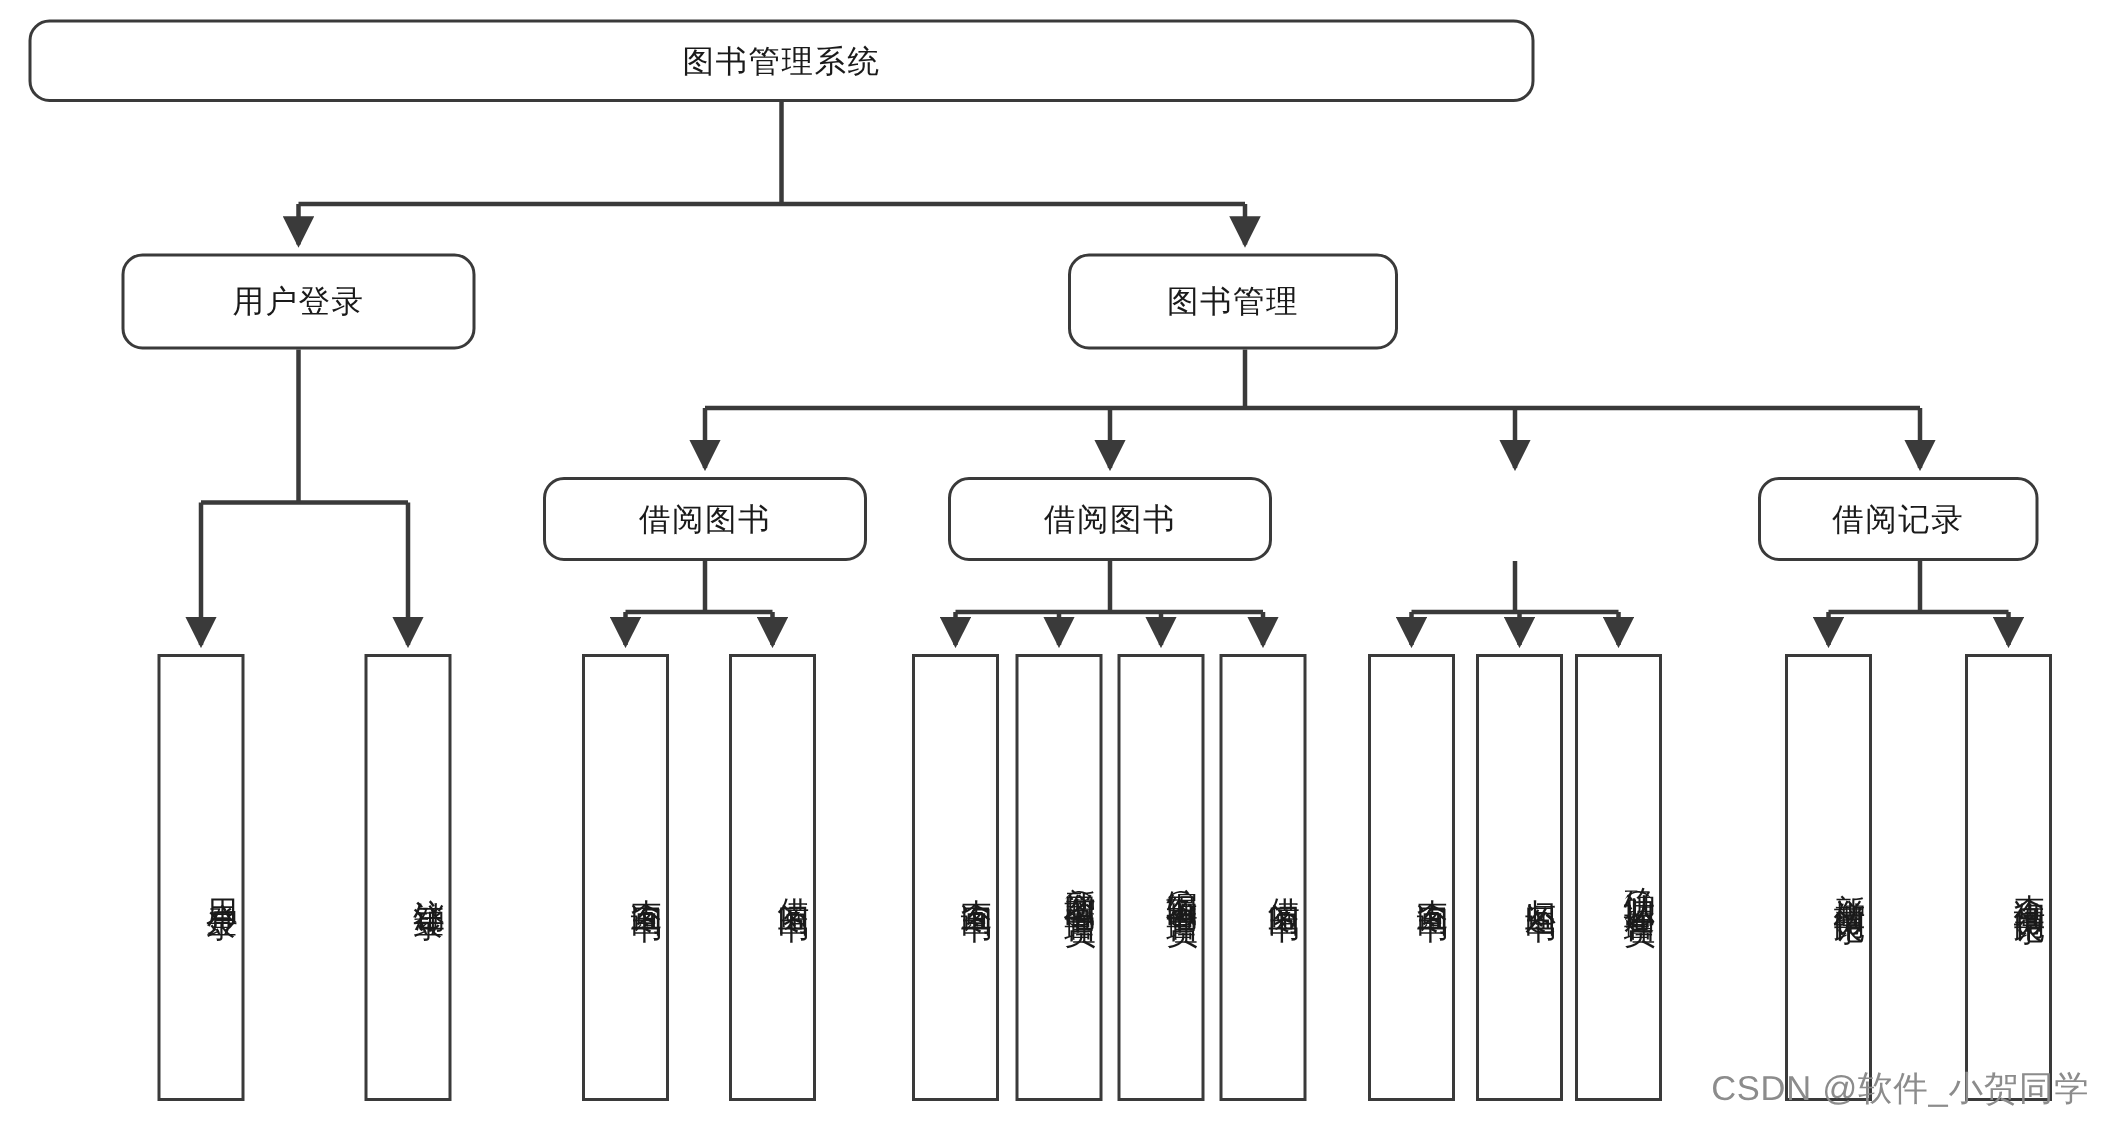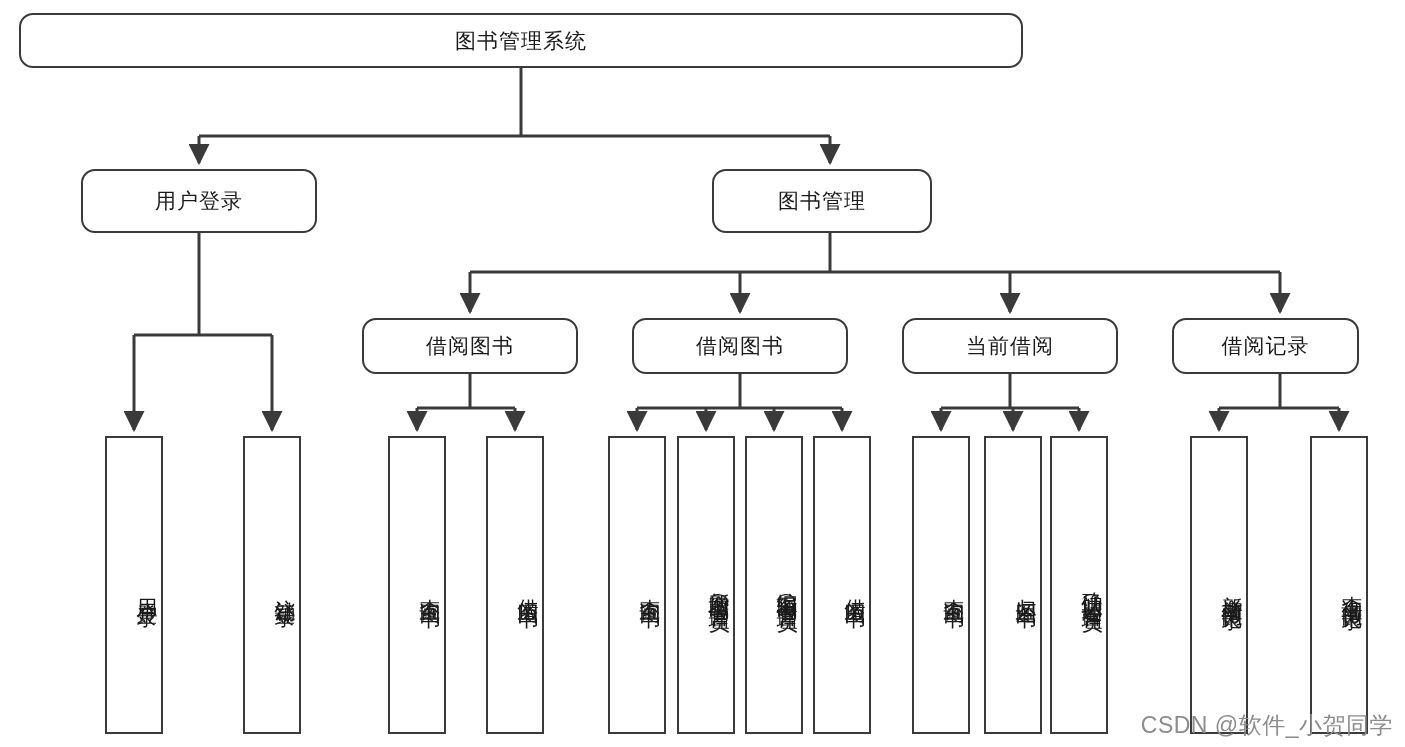--- a/index.html
+++ b/index.html
@@ -128,23 +128,20 @@
   <div class="node h" style="left:712px; top:169px; width:220px; height:64px;">
     <span class="lbl">图书管理</span>
   </div>
 
   <div class="node h" style="left:362px; top:318px; width:216px; height:56px;">
     <span class="lbl">借阅图书</span>
   </div>
   <div class="node h" style="left:632px; top:318px; width:216px; height:56px;">
     <span class="lbl">借阅图书</span>
   </div>
-  <div class="node h" style="left:902px; top:318px; width:216px; height:56px;">
-    <span class="lbl">当前借阅</span>
-  </div>
   <div class="node h" style="left:1172px; top:318px; width:187px; height:56px;">
     <span class="lbl">借阅记录</span>
   </div>
 
   <div class="node leaf" style="left:105px; top:436px; width:58px; height:298px;">
     <span class="lbl">用户登录</span>
   </div>
   <div class="node leaf" style="left:243px; top:436px; width:58px; height:298px;">
     <span class="lbl">注销登录</span>
   </div>

